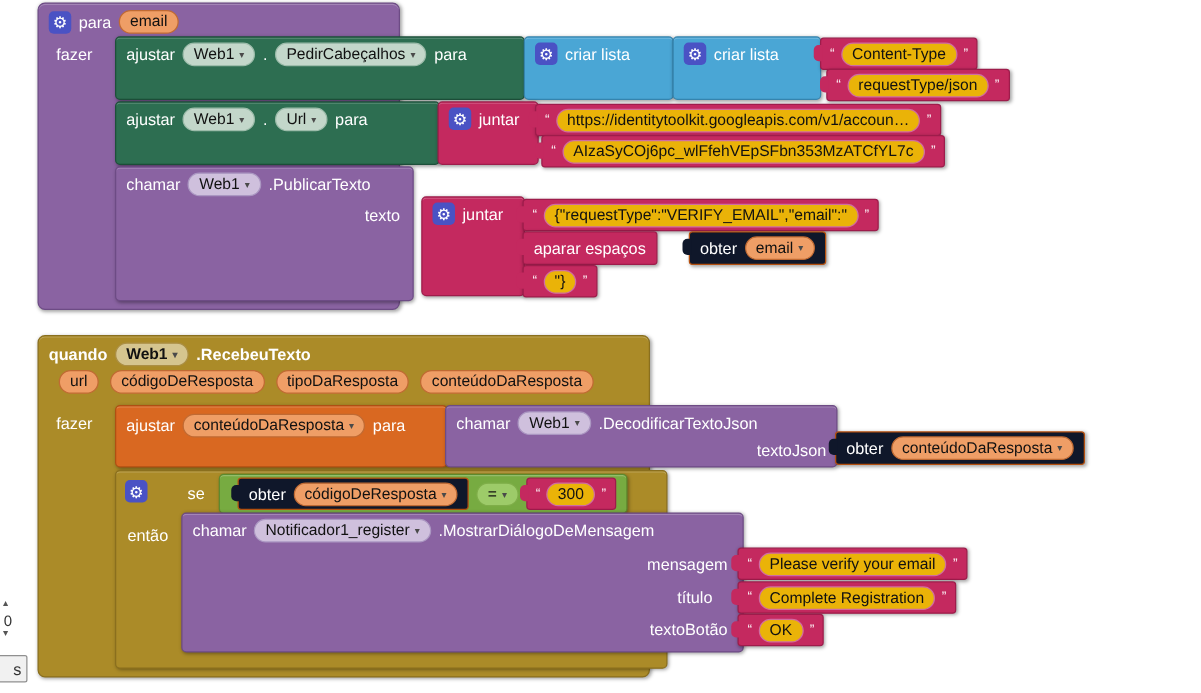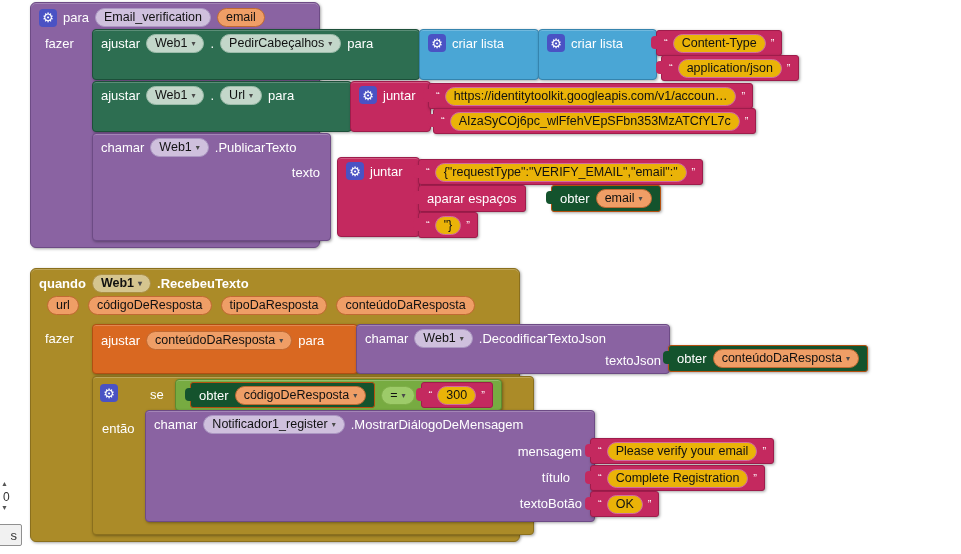--- a/index.html
+++ b/index.html
@@ -29,41 +29,40 @@
   .lgrnp{background:#9dcb69;border:1px solid #7fae49;}
 
   .gear{width:18px;height:18px;flex:0 0 18px;border-radius:4px;background:#4a52c4;color:#fff;
         display:inline-flex;align-items:center;justify-content:center;font-size:13px;line-height:1;}
 
   .str{position:absolute;display:flex;align-items:center;gap:5px;height:24px;padding:0 7px;
        background:#c4295f;border:1px solid #9e1c4b;border-radius:3px;color:#fff;white-space:nowrap;
        box-shadow:1px 1px 3px rgba(0,0,0,.35);}
   .vb{position:absolute;display:flex;align-items:center;gap:6px;height:25px;padding:0 8px;
       border-radius:3px;color:#fff;white-space:nowrap;box-shadow:1px 1px 3px rgba(0,0,0,.35);}
-  .vb.orange{background:#14532d;border:1px solid #b5500f;}
+  .vb.orange{background:#0f172a;border:1px solid #b5500f;}
   .vb.magenta{background:#c4295f;border:1px solid #9e1c4b;}
   .inline{position:static;box-shadow:none;}
   .tab::before{content:"";position:absolute;left:-6px;top:5px;width:7px;height:13px;
       background:inherit;border-radius:4px 0 0 4px;}
   .q{font-size:11px;line-height:1;opacity:.95;}
   .plabel{position:absolute;color:#fff;white-space:nowrap;}
   .eqwrap{position:absolute;display:flex;align-items:center;gap:6px;height:30px;
       padding:0 8px 0 14px;border-radius:4px;}
   .ctrl{position:absolute;color:#555;}
 </style>
 </head>
 <body>
 
 <div id="canvas">
 
   <div class="blk purple" style="left:30px;top:2px;width:288px;height:244px;border-radius:6px;">
     <div class="row" style="padding:5px 8px;">
       <span class="gear">⚙</span>
       <span>para</span>
-      <span class="pill lav">Email_verification</span>
       <span class="pill salmon">email</span>
     </div>
     <span class="plabel" style="left:14px;top:33px;">fazer</span>
   </div>
 
   <div class="blk green" style="left:92px;top:29px;width:326px;height:49px;">
     <div class="row">
       <span>ajustar</span>
       <span class="pill sage">
         <span>Web1</span>
@@ -91,21 +90,21 @@
     </div>
   </div>
 
   <div class="str tab" style="left:656px;top:30px;">
     <span class="q">“</span>
     <span class="pill pink">Content-Type</span>
     <span class="q">”</span>
   </div>
   <div class="str tab" style="left:661px;top:55px;">
     <span class="q">“</span>
-    <span class="pill pink">application/json</span>
+    <span class="pill pink">requestType/json</span>
     <span class="q">”</span>
   </div>
 
   <div class="blk green" style="left:92px;top:81px;width:258px;height:49px;">
     <div class="row">
       <span>ajustar</span>
       <span class="pill sage">
         <span>Web1</span>
         <span class="dd">▾</span>
       </span>

